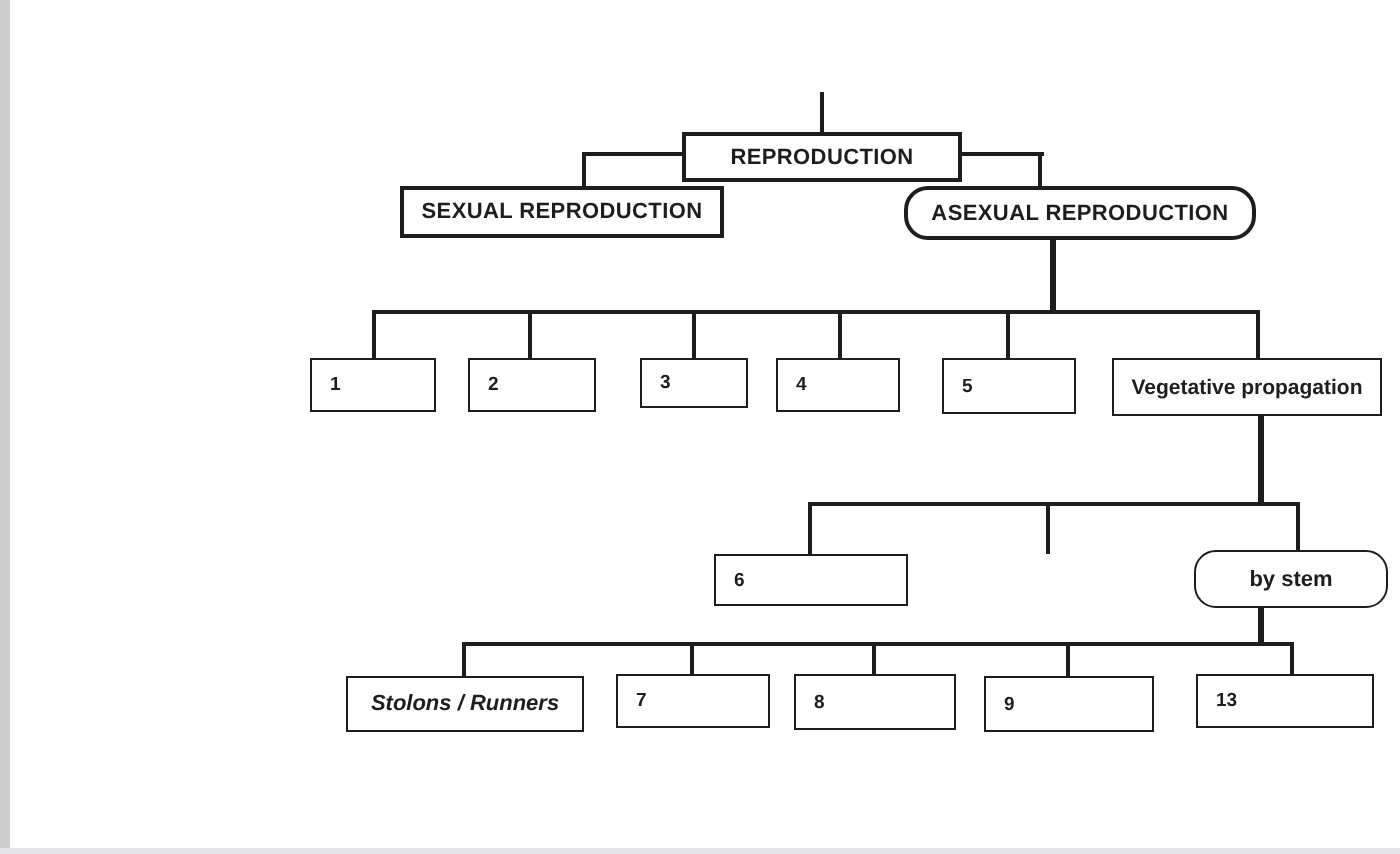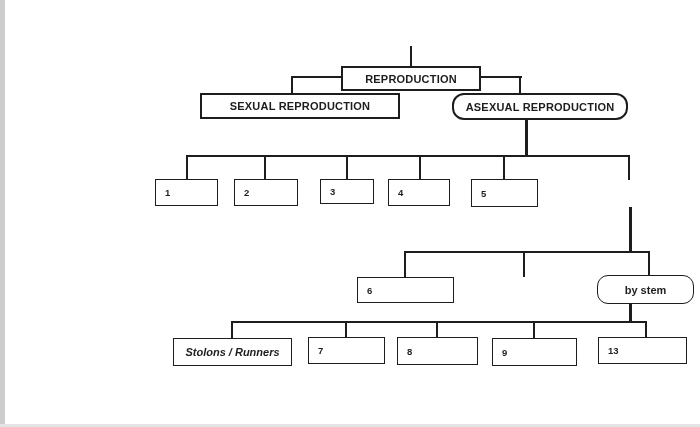--- a/index.html
+++ b/index.html
@@ -48,21 +48,21 @@
     font-size: 9.5px;
   }
   .line {
     position: absolute;
     background: var(--line, #1d1d1d);
     z-index: 1;
   }
 
   
   #n-root      { left: 341px; top: 22px;  width: 140px; height: 25px; margin-top: 44px; }
-  #n-sexual    { left: 200px; top: 93px;  width: 200px; height: 26px; }
+  #n-sexual    { left: 200px; top: 93px;  width: 162px; height: 26px; }
   #n-asexual   { left: 452px; top: 93px;  width: 176px; height: 27px; border-radius: 12px; }
   #n-b1        { left: 155px; top: 179px; width: 63px;  height: 27px; }
   #n-b2        { left: 234px; top: 179px; width: 64px;  height: 27px; }
   #n-b3        { left: 320px; top: 179px; width: 54px;  height: 25px; }
   #n-b4        { left: 388px; top: 179px; width: 62px;  height: 27px; }
   #n-b5        { left: 471px; top: 179px; width: 67px;  height: 28px; }
   #n-veg       { left: 556px; top: 179px; width: 135px; height: 29px; font-size: 10.5px; }
   #n-b6        { left: 357px; top: 277px; width: 97px;  height: 26px; }
   #n-byleaves  { left: 477px; top: 276px; width: 95px;  height: 26px; }
   #n-bystem    { left: 597px; top: 275px; width: 97px;  height: 29px; border-radius: 11px; }
@@ -132,20 +132,21 @@
 
   <div class="node major" id="n-root">REPRODUCTION</div>
   <div class="node major" id="n-sexual">SEXUAL REPRODUCTION</div>
   <div class="node major" id="n-asexual">ASEXUAL REPRODUCTION</div>
 
   <div class="node blank" id="n-b1">1</div>
   <div class="node blank" id="n-b2">2</div>
   <div class="node blank" id="n-b3">3</div>
   <div class="node blank" id="n-b4">4</div>
   <div class="node blank" id="n-b5">5</div>
+  <div class="node" id="n-veg">Vegetative propagation</div>
 
   <div class="node blank" id="n-b6">6</div>
   <div class="node" id="n-bystem">by stem</div>
 
   <div class="node" id="n-stolons">Stolons / Runners</div>
   <div class="node blank" id="n-b7">7</div>
   <div class="node blank" id="n-b8">8</div>
   <div class="node blank" id="n-b9">9</div>
   <div class="node blank" id="n-b10">13</div>
 </div>

